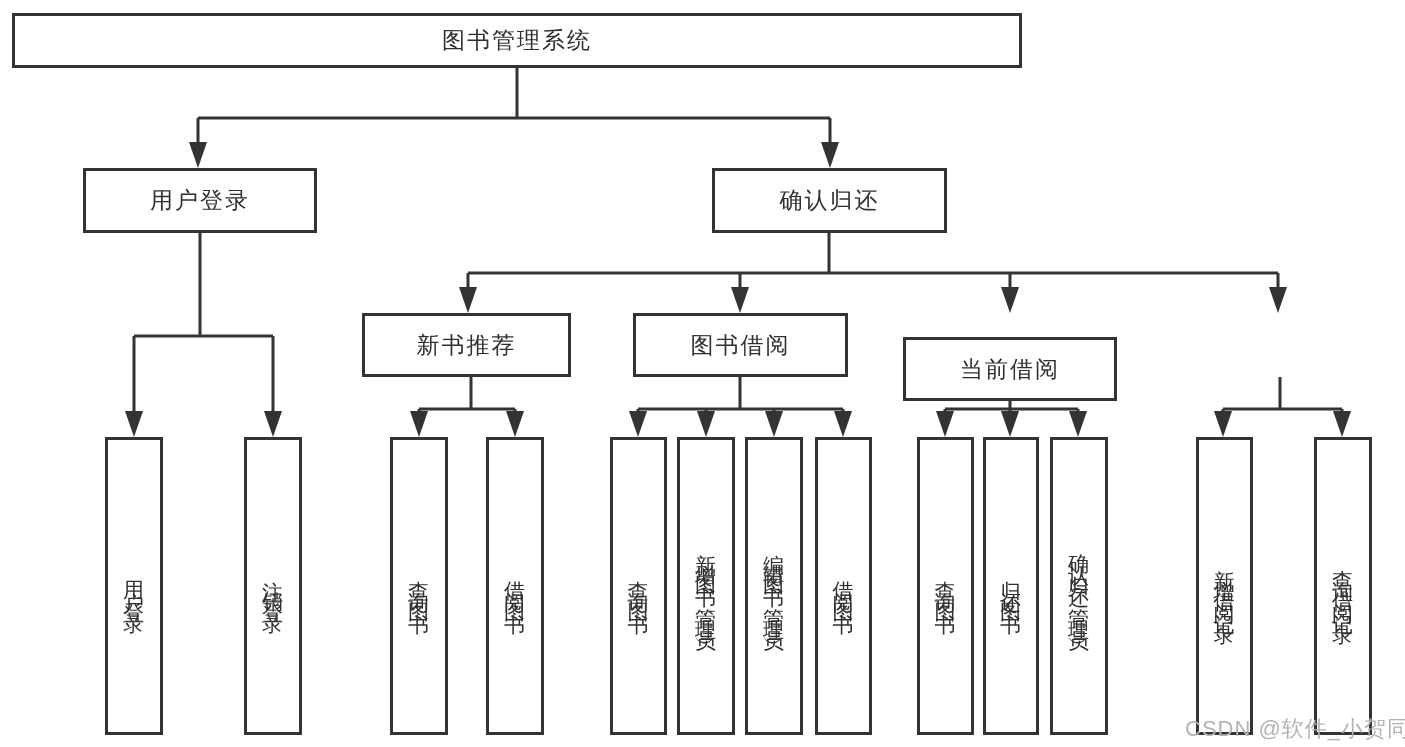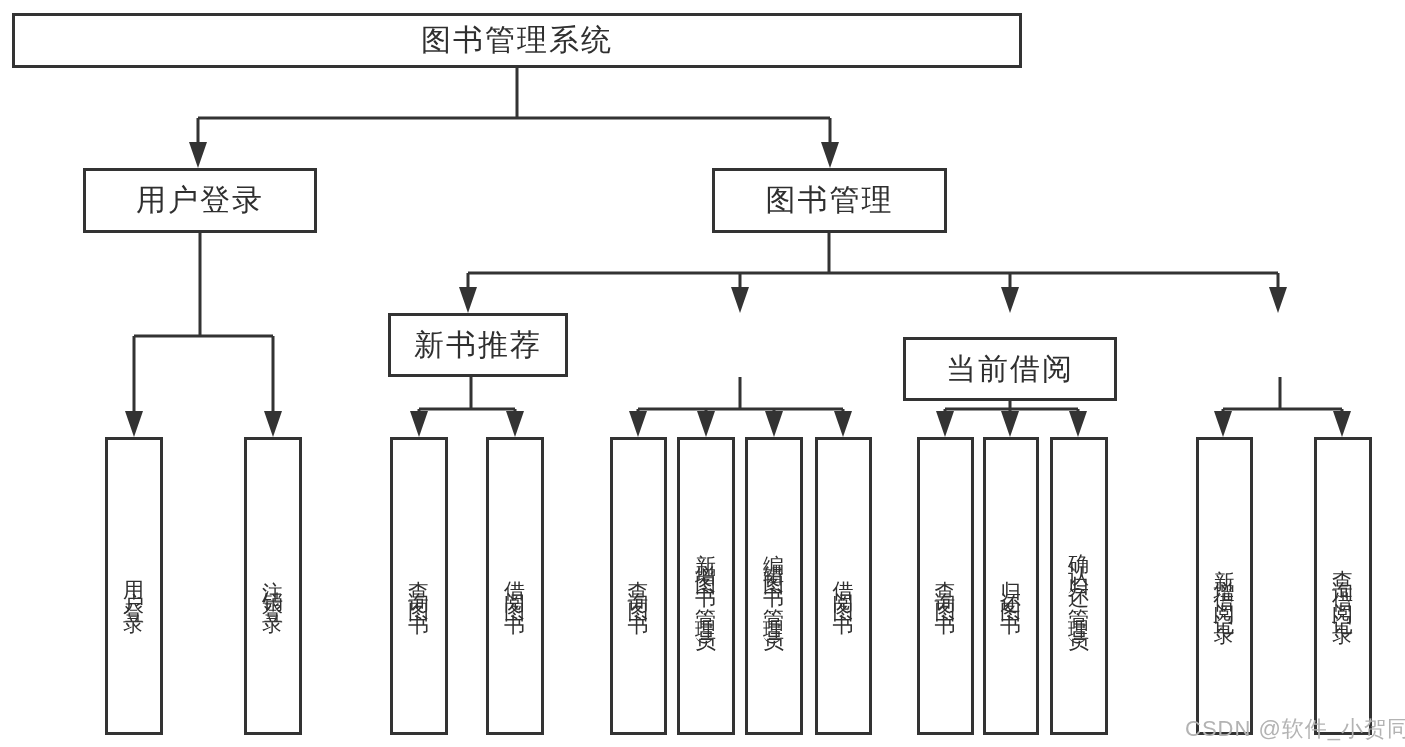--- a/index.html
+++ b/index.html
@@ -20,21 +20,21 @@
     position: absolute;
     box-sizing: border-box;
     border: 3px solid #333333;
     background: #ffffff;
     display: flex;
     align-items: center;
     justify-content: center;
     color: #2f2f2f;
   }
   .node.h span {
-    font-size: 30px;
+    font-size: 23px;
     letter-spacing: 2px;
     white-space: nowrap;
   }
   .node.v span {
     writing-mode: vertical-rl;
     text-orientation: mixed;
     font-size: 21px;
     letter-spacing: 11px;
     line-height: 1;
     white-space: nowrap;
@@ -95,25 +95,28 @@
   </svg>
 
   <div class="node h" style="left:12px; top:13px; width:1010px; height:55px;">
     <span>图书管理系统</span>
   </div>
 
   <div class="node h" style="left:83px; top:168px; width:234px; height:65px;">
     <span>用户登录</span>
   </div>
   <div class="node h" style="left:712px; top:168px; width:235px; height:65px;">
-    <span>图书管理</span>
+    <span>确认归还</span>
   </div>
 
-  <div class="node h" style="left:362px; top:313px; width:180px; height:64px;margin-left:26px;">
+  <div class="node h" style="left:362px; top:313px; width:209px; height:64px;">
     <span>新书推荐</span>
+  </div>
+  <div class="node h" style="left:633px; top:313px; width:215px; height:64px;">
+    <span>图书借阅</span>
   </div>
   <div class="node h" style="left:903px; top:313px; width:214px; height:64px;margin-top:24px;">
     <span>当前借阅</span>
   </div>
 
   <div class="node v" style="left:105px; top:437px; width:58px; height:298px;">
     <span>用户登录</span>
   </div>
   <div class="node v" style="left:244px; top:437px; width:58px; height:298px;">
     <span>注销登录</span>

